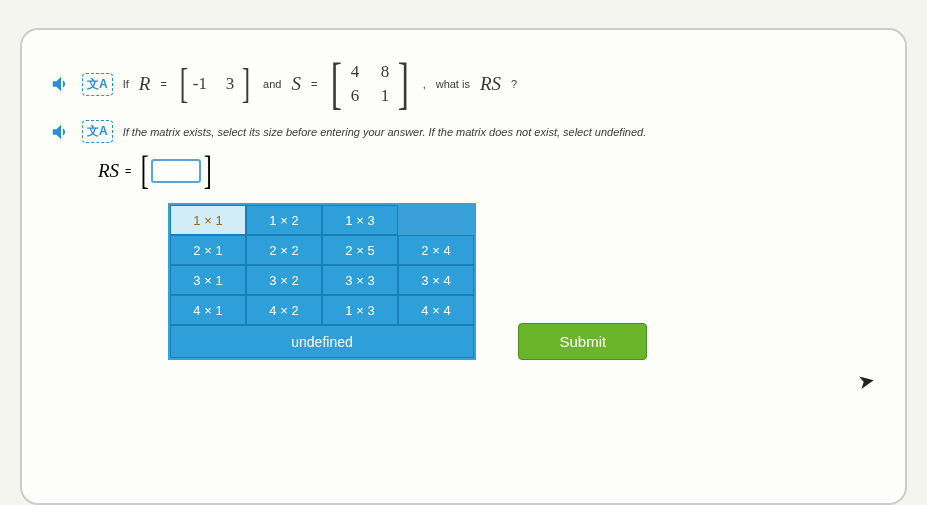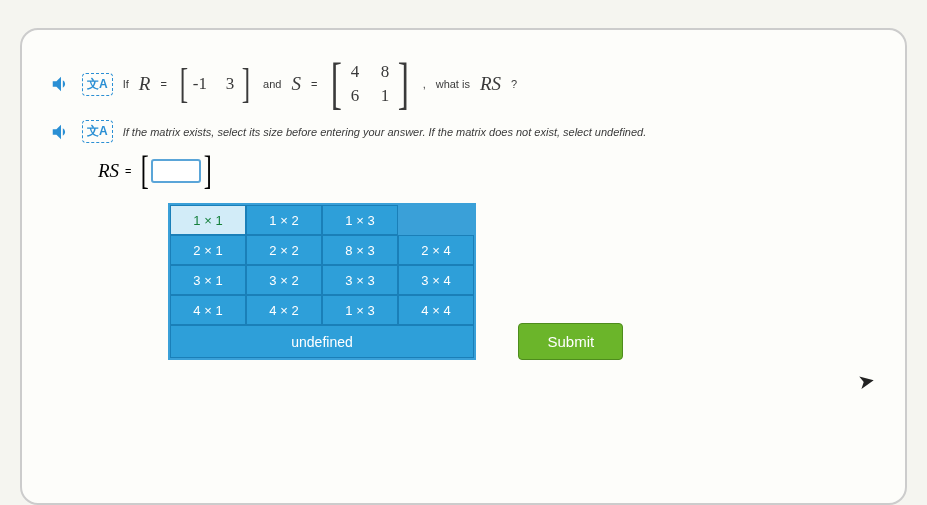--- a/index.html
+++ b/index.html
@@ -96,40 +96,40 @@
       height: 30px;
       background: #2e9fd9;
       border: 1px solid #1a7fb8;
       color: #ffffff;
       font-size: 13px;
       display: flex;
       align-items: center;
       justify-content: center;
       cursor: pointer;
     }
-    .size-cell.sel { background: #d2ecf8; color: #15803d; }
+    .size-cell.sel { background: #d2ecf8; color: #a16207; }
     .size-undef {
       height: 33px;
       background: #2e9fd9;
       border: 1px solid #1a7fb8;
       color: #fff;
       font-size: 14px;
       display: flex;
       align-items: center;
       justify-content: center;
       cursor: pointer;
     }
     .submit-btn {
       margin-top: 32px;
       margin-left: 38px;
       background: #6bb52a;
       color: #fff;
       border: 1px solid #4e8c1d;
       border-radius: 4px;
-      padding: 9px 28px;
+      padding: 9px 40px;
       font-size: 15px;
       cursor: pointer;
     }
     .cursor {
       position: absolute;
       right: 30px;
       bottom: 110px;
       font-size: 20px;
       color: #222;
       transform: rotate(-10deg);
@@ -203,21 +203,21 @@
   
   <div class="size-grid">
     <div class="size-row">
       <div class="size-cell sel">1 × 1</div>
       <div class="size-cell">1 × 2</div>
       <div class="size-cell">1 × 3</div>
     </div>
     <div class="size-row">
       <div class="size-cell">2 × 1</div>
       <div class="size-cell">2 × 2</div>
-      <div class="size-cell">8 × 3</div>
+      <div class="size-cell">2 × 5</div>
       <div class="size-cell">2 × 4</div>
     </div>
     <div class="size-row">
       <div class="size-cell">3 × 1</div>
       <div class="size-cell">3 × 2</div>
       <div class="size-cell">3 × 3</div>
       <div class="size-cell">3 × 4</div>
     </div>
     <div class="size-row">
       <div class="size-cell">4 × 1</div>

